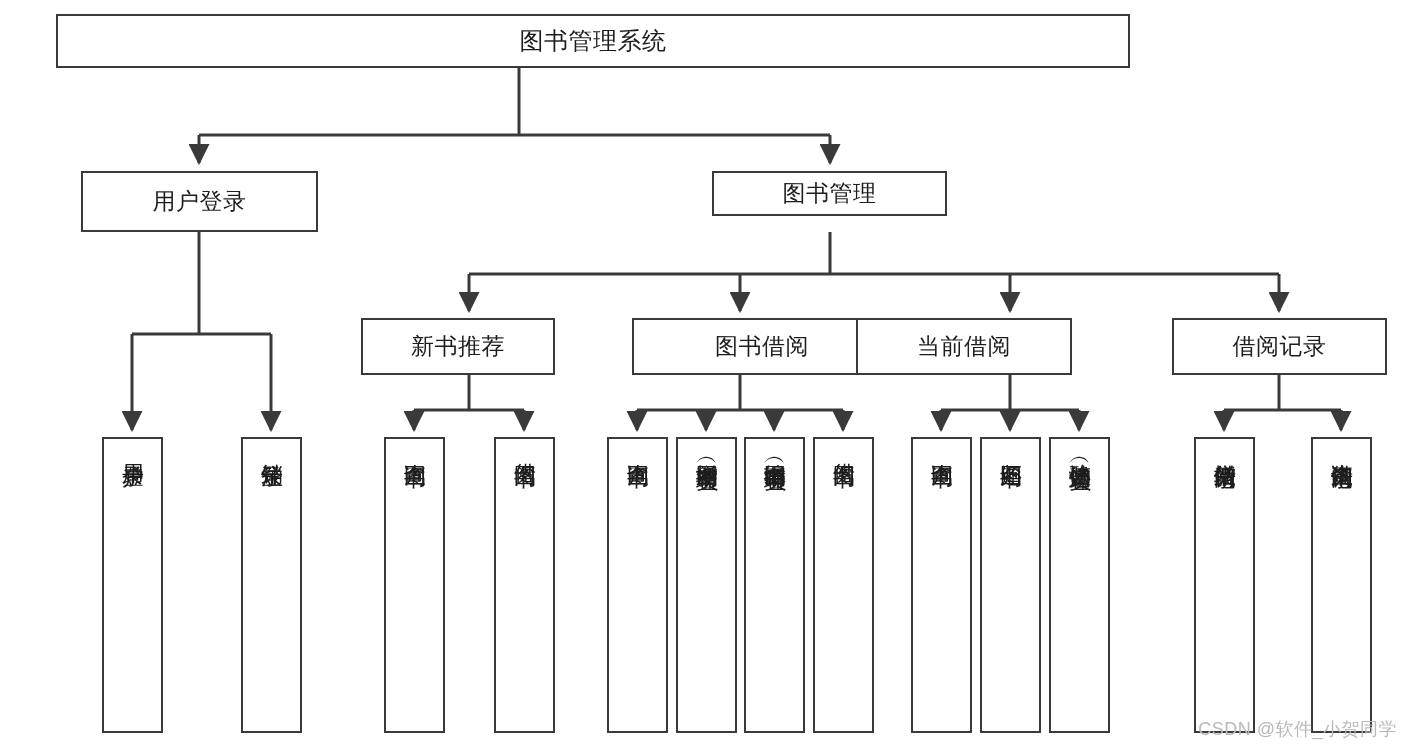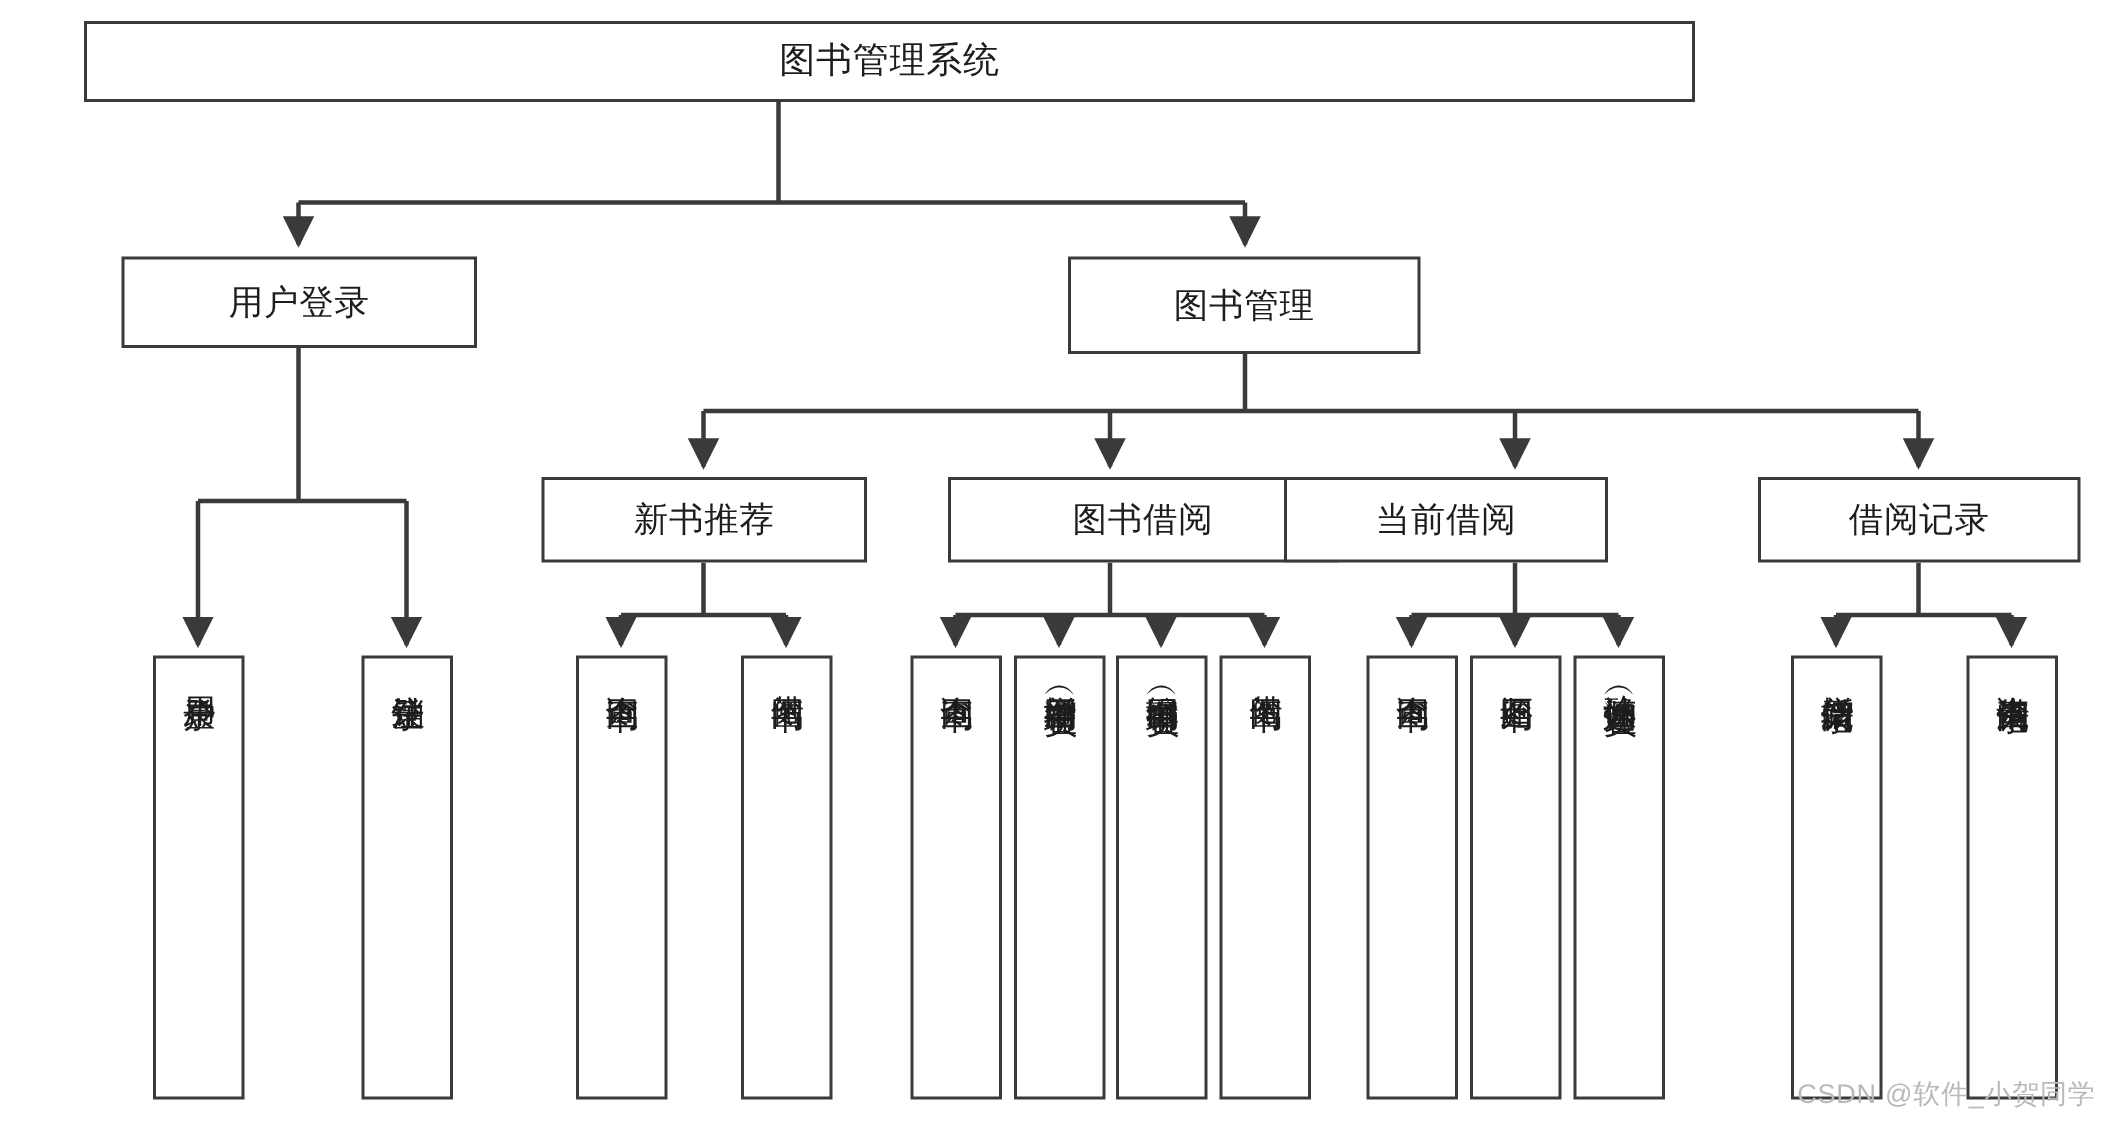--- a/index.html
+++ b/index.html
@@ -127,25 +127,25 @@
     </g>
   </svg>
 
   <div class="node horiz root" style="left:16px; top:14px; width:1074px; height:54px;margin-left:40px;">
     <span class="label">图书管理系统</span>
   </div>
 
   <div class="node horiz" style="left:81px; top:171px; width:237px; height:61px;">
     <span class="label">用户登录</span>
   </div>
-  <div class="node horiz" style="left:712px; top:171px; width:235px; height:65px;">
+  <div class="node horiz" style="left:712px; top:171px; width:235px; height:45px;">
     <span class="label">图书管理</span>
   </div>
 
-  <div class="node horiz" style="left:361px; top:318px; width:217px; height:57px;">
+  <div class="node horiz" style="left:361px; top:318px; width:194px; height:57px;">
     <span class="label">新书推荐</span>
   </div>
   <div class="node horiz" style="left:632px; top:318px; width:260px; height:57px;">
     <span class="label">图书借阅</span>
   </div>
   <div class="node horiz" style="left:856px; top:318px; width:216px; height:57px;">
     <span class="label">当前借阅</span>
   </div>
   <div class="node horiz" style="left:1172px; top:318px; width:215px; height:57px;align-items:center;">
     <span class="label">借阅记录</span>

